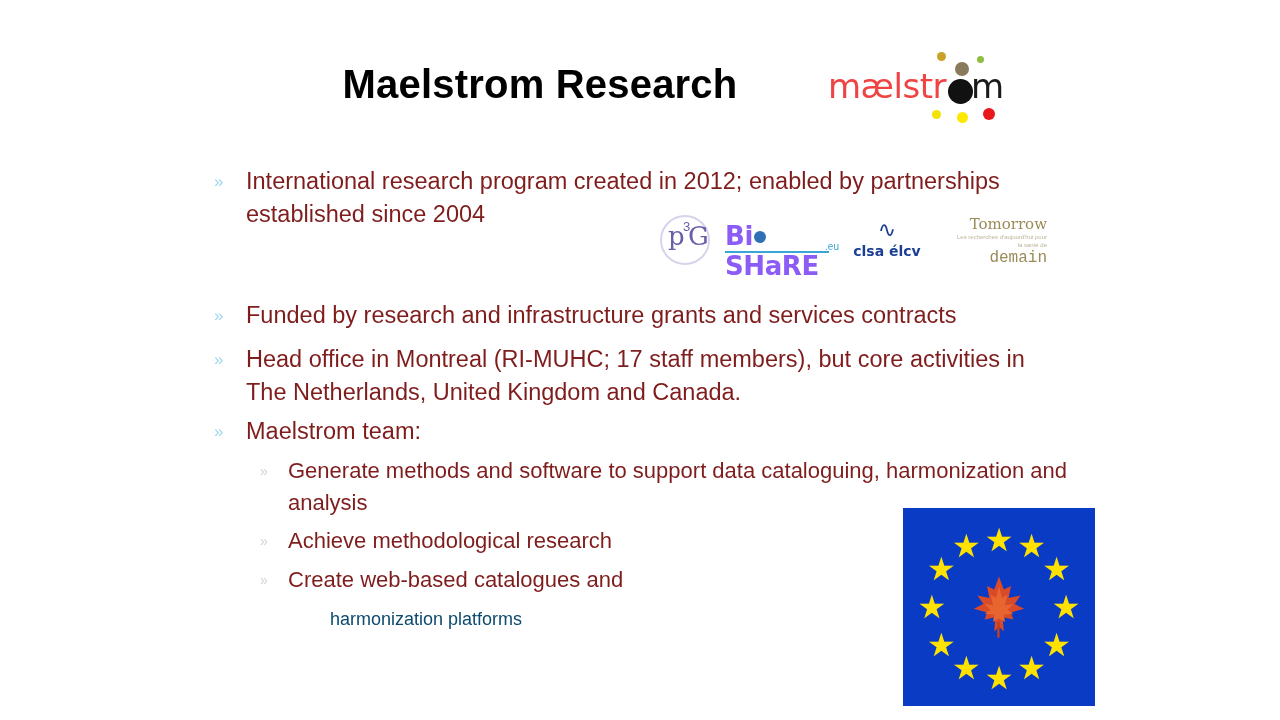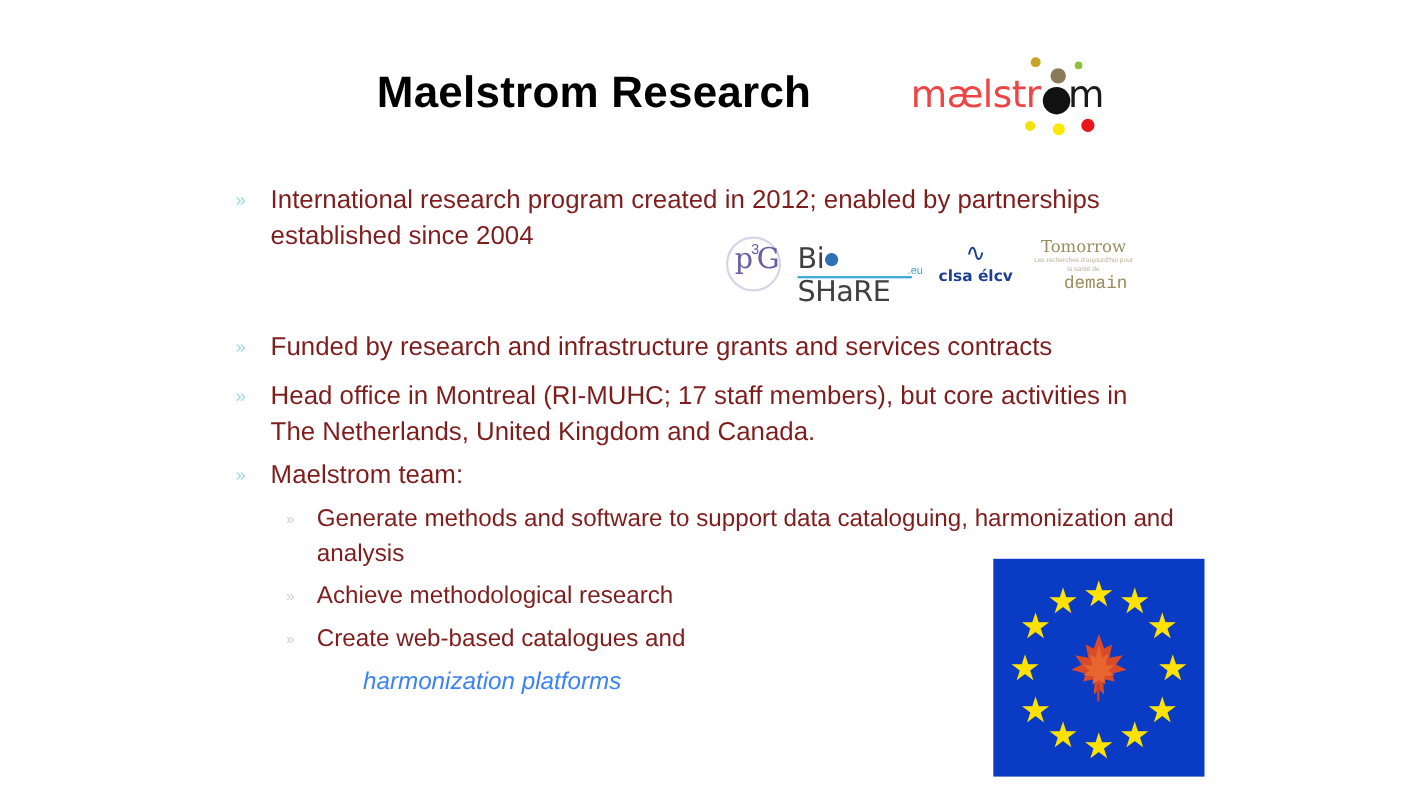--- a/index.html
+++ b/index.html
@@ -106,24 +106,23 @@
     color: #d2d2d2;
     font-size: 14px;
     line-height: 33px;
   }
   .sub .text {
     font-size: 22px;
     line-height: 32px;
   }
   .cont-line {
     margin-left: 120px;
-    font-size: 22px;
+    font-size: 18px;
     line-height: 32px;
-    color: #3b82f6;
-    font-style: italic;
+    color: #0c4a6e;
   }
 
   
   .partner-strip {
     position: absolute;
     left: 655px;
     top: 213px;
     width: 360px;
     height: 56px;
   }
@@ -163,23 +162,23 @@
   }
 
   .bioshare {
     position: absolute;
     left: 70px;
     top: 8px;
     width: 110px;
   }
   .bioshare .bs-main {
     font-size: 26px;
-    font-weight: normal;
+    font-weight: bold;
     font-family: "DejaVu Sans", sans-serif;
-    color: #404040;
+    color: #8b5cf6;
     letter-spacing: -0.4px;
   }
   .bioshare .bs-dot {
     display: inline-block;
     width: 12px; height: 12px;
     border-radius: 50%;
     background: #2f6fb5;
     margin: 0 1px;
     vertical-align: 2px;
   }
@@ -214,24 +213,24 @@
   .clsa .clsa-text {
     font-size: 14px;
     font-weight: bold;
     color: #1c3f94;
     font-family: "DejaVu Sans", sans-serif;
     margin-top: 2px;
   }
 
   .tomorrow {
     position: absolute;
-    left: 282px;
+    left: 296px;
     top: 2px;
     width: 96px;
-    text-align: center;
+    text-align: right;
     color: #9a8b5a;
   }
   .tomorrow .t1 { font-size: 15px; font-family: "DejaVu Serif", serif; }
   .tomorrow .t2 { font-size: 6px; color: #bdb39a; line-height: 8px; }
   .tomorrow .t3 { font-size: 16px; font-family: Liberation Mono, monospace; margin-left: 22px; }
 
   
   .eu-flag {
     position: absolute;
     left: 903px;

